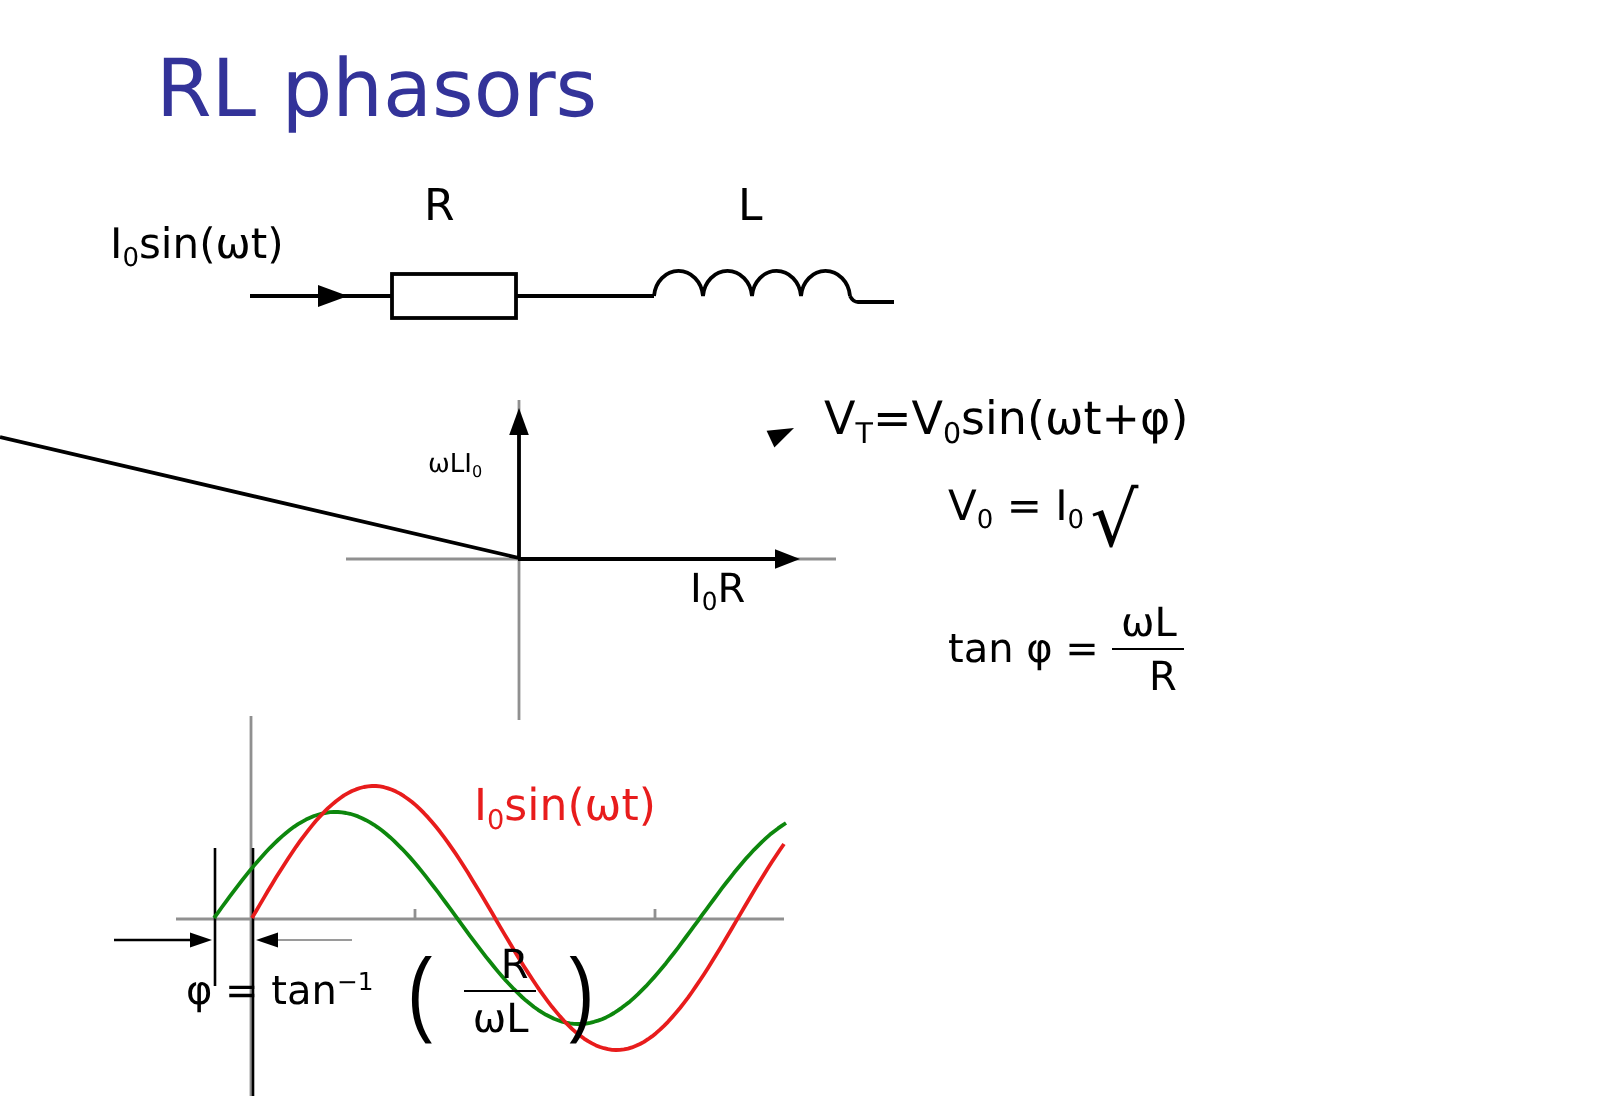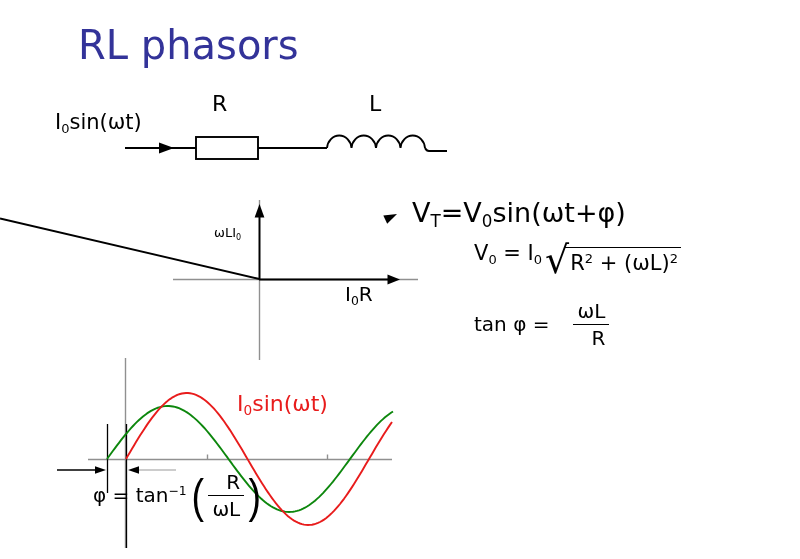--- a/index.html
+++ b/index.html
@@ -16,24 +16,24 @@
   .title{position:absolute;left:78px;top:22px;margin:0;font-size:40px;font-weight:400;
          color:var(--title,#333399)}
   sub{font-size:0.62em;vertical-align:-0.32em;line-height:0}
   sup{font-size:0.62em;vertical-align:0.55em;line-height:0}
   .pos-vt{left:404px;top:56px;font-size:20px}
   .pos-current{left:55px;top:111px;font-size:21px}
   .pos-r{left:212px;top:92px;font-size:22px}
   .pos-l{left:369px;top:92px;font-size:22px}
   .pos-ylabel{left:214px;top:226px;font-size:13px}
   .pos-xlabel{left:345px;top:283px;font-size:20px}
-  .pos-resultant{left:412px;top:198px;font-size:27px}
+  .pos-resultant{left:412px;top:198px;font-size:23px}
   .pos-v0{left:474px;top:242px;font-size:21px;display:flex;}
-  .pos-tan{left:474px;top:299px;font-size:20px;display:flex;align-items:center;gap:24px}
-  .pos-phi{left:93px;top:470px;font-size:20px;display:flex;align-items:center;gap:3px}
+  .pos-tan{left:474px;top:299px;font-size:20px;display:flex;align-items:center;gap:7px}
+  .pos-phi{left:93px;top:470px;font-size:20px;display:flex;align-items:center;gap:15px}
   .pos-green{left:53px;top:360px;font-size:22px;color:var(--green,#0d870d)}
   .pos-red{left:237px;top:392px;font-size:22px;color:var(--red,#e81c1c)}
   .frac{display:inline-block;text-align:right;vertical-align:middle}
   .frac .num{display:block;padding:1px 4px 2px;border-bottom:1.6px solid var(--ink,#000)}
   .frac .den{display:block;padding:2px 4px 0}
   .bigp{font-size:2.35em;font-weight:300;line-height:0.8;display:inline-block;
         transform:scaleX(0.8);font-family:"Liberation Sans",sans-serif}
   .sqrt{display:flex;align-items:center;margin-left:3px}
   .rad-sign{font-size:1.8em;line-height:1;margin-right:-4px}
   .rad-body{border-top:1.7px solid var(--ink,#000);padding:4px 3px 0 5px}
@@ -97,21 +97,20 @@
     <span>I</span><sub>0</sub><span>R</span>
   </div>
   <div class="lbl pos-resultant">
     <span>V</span><sub>T</sub><span>=V</span><sub>0</sub><span>sin(ωt+φ)</span>
   </div>
 
   <div class="lbl pos-v0">
     <span><span>V</span><sub>0</sub><span> = I</span><sub>0</sub></span>
     <span class="sqrt">
       <span class="rad-sign">√</span>
-      <span class="rad-body"><span>R</span><sup>2</sup><span> + (ωL)</span><sup>2</sup></span>
     </span>
   </div>
 
   <div class="lbl pos-tan">
     <span>tan φ =</span>
     <span class="frac">
       <span class="num">ωL</span>
       <span class="den">R</span>
     </span>
   </div>

